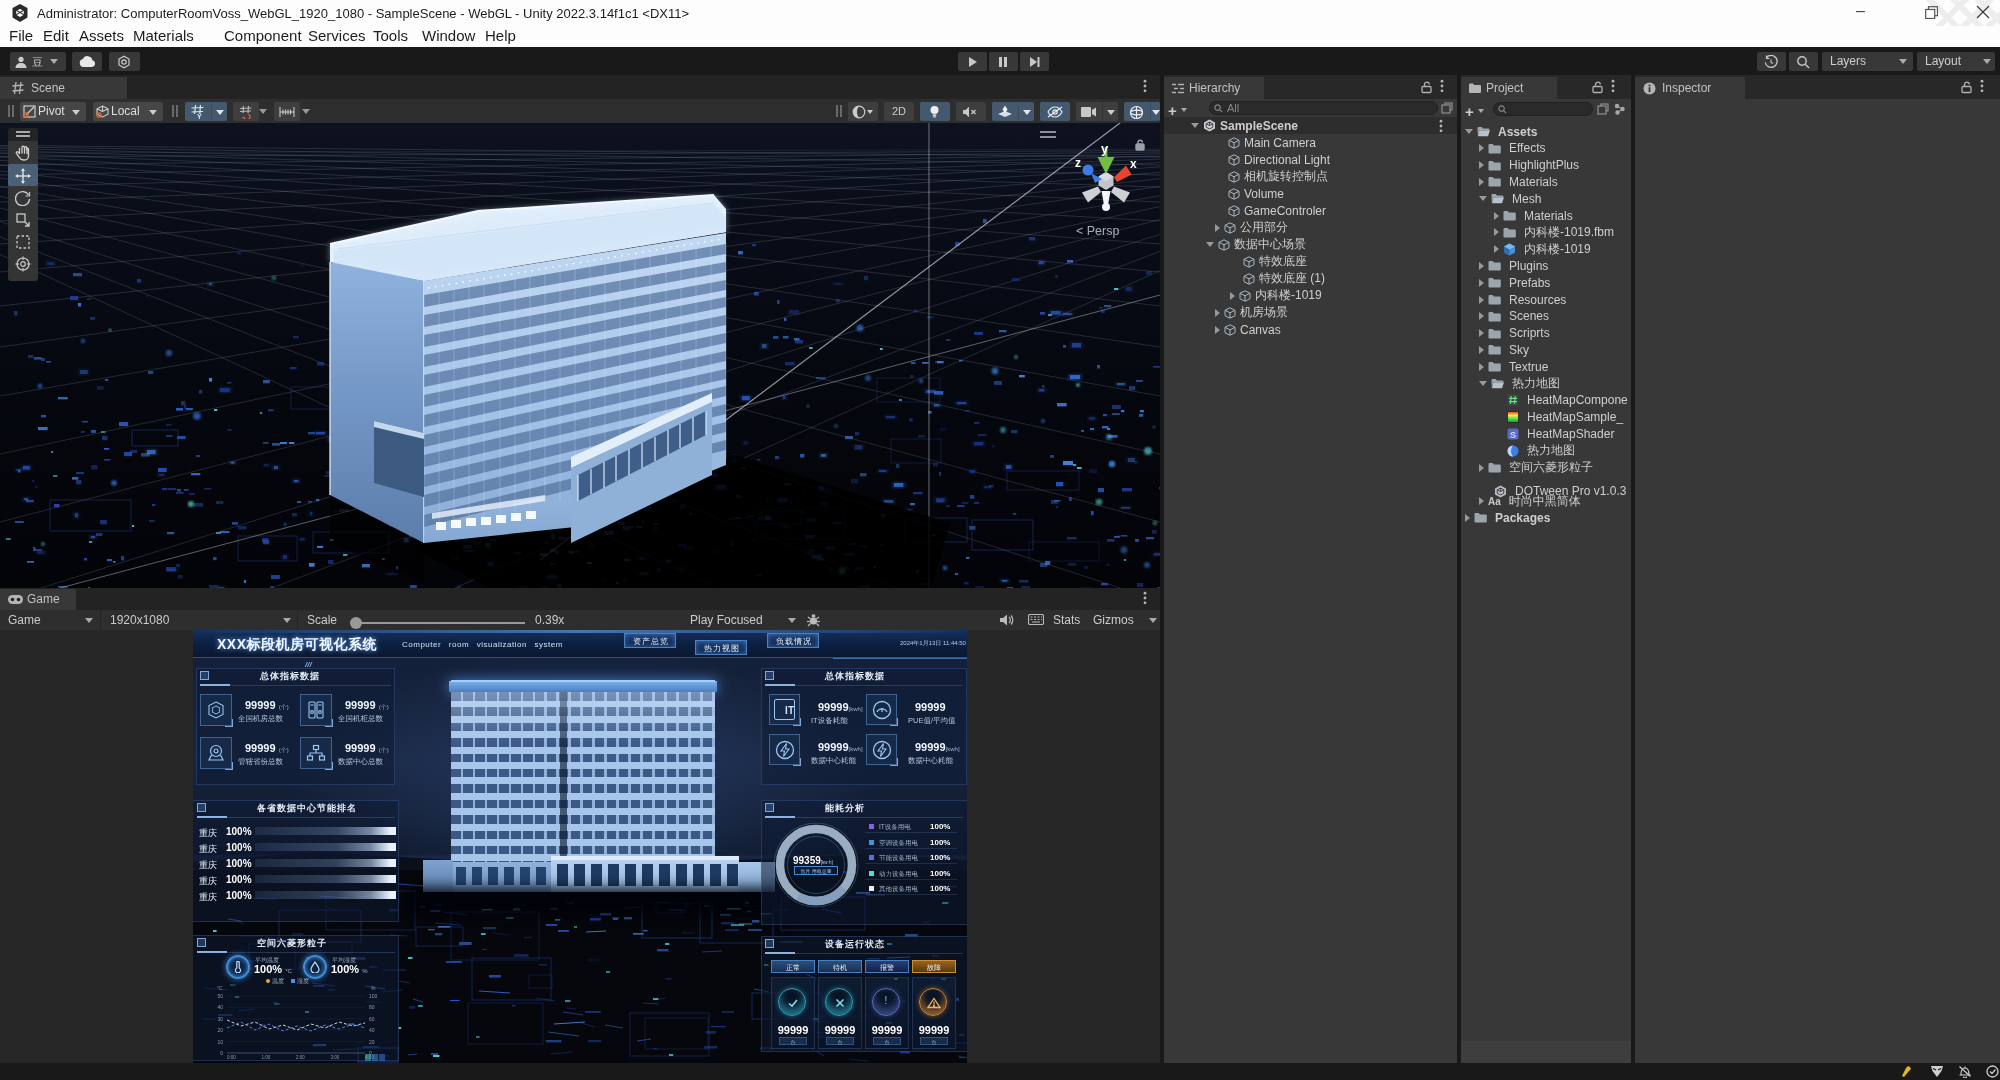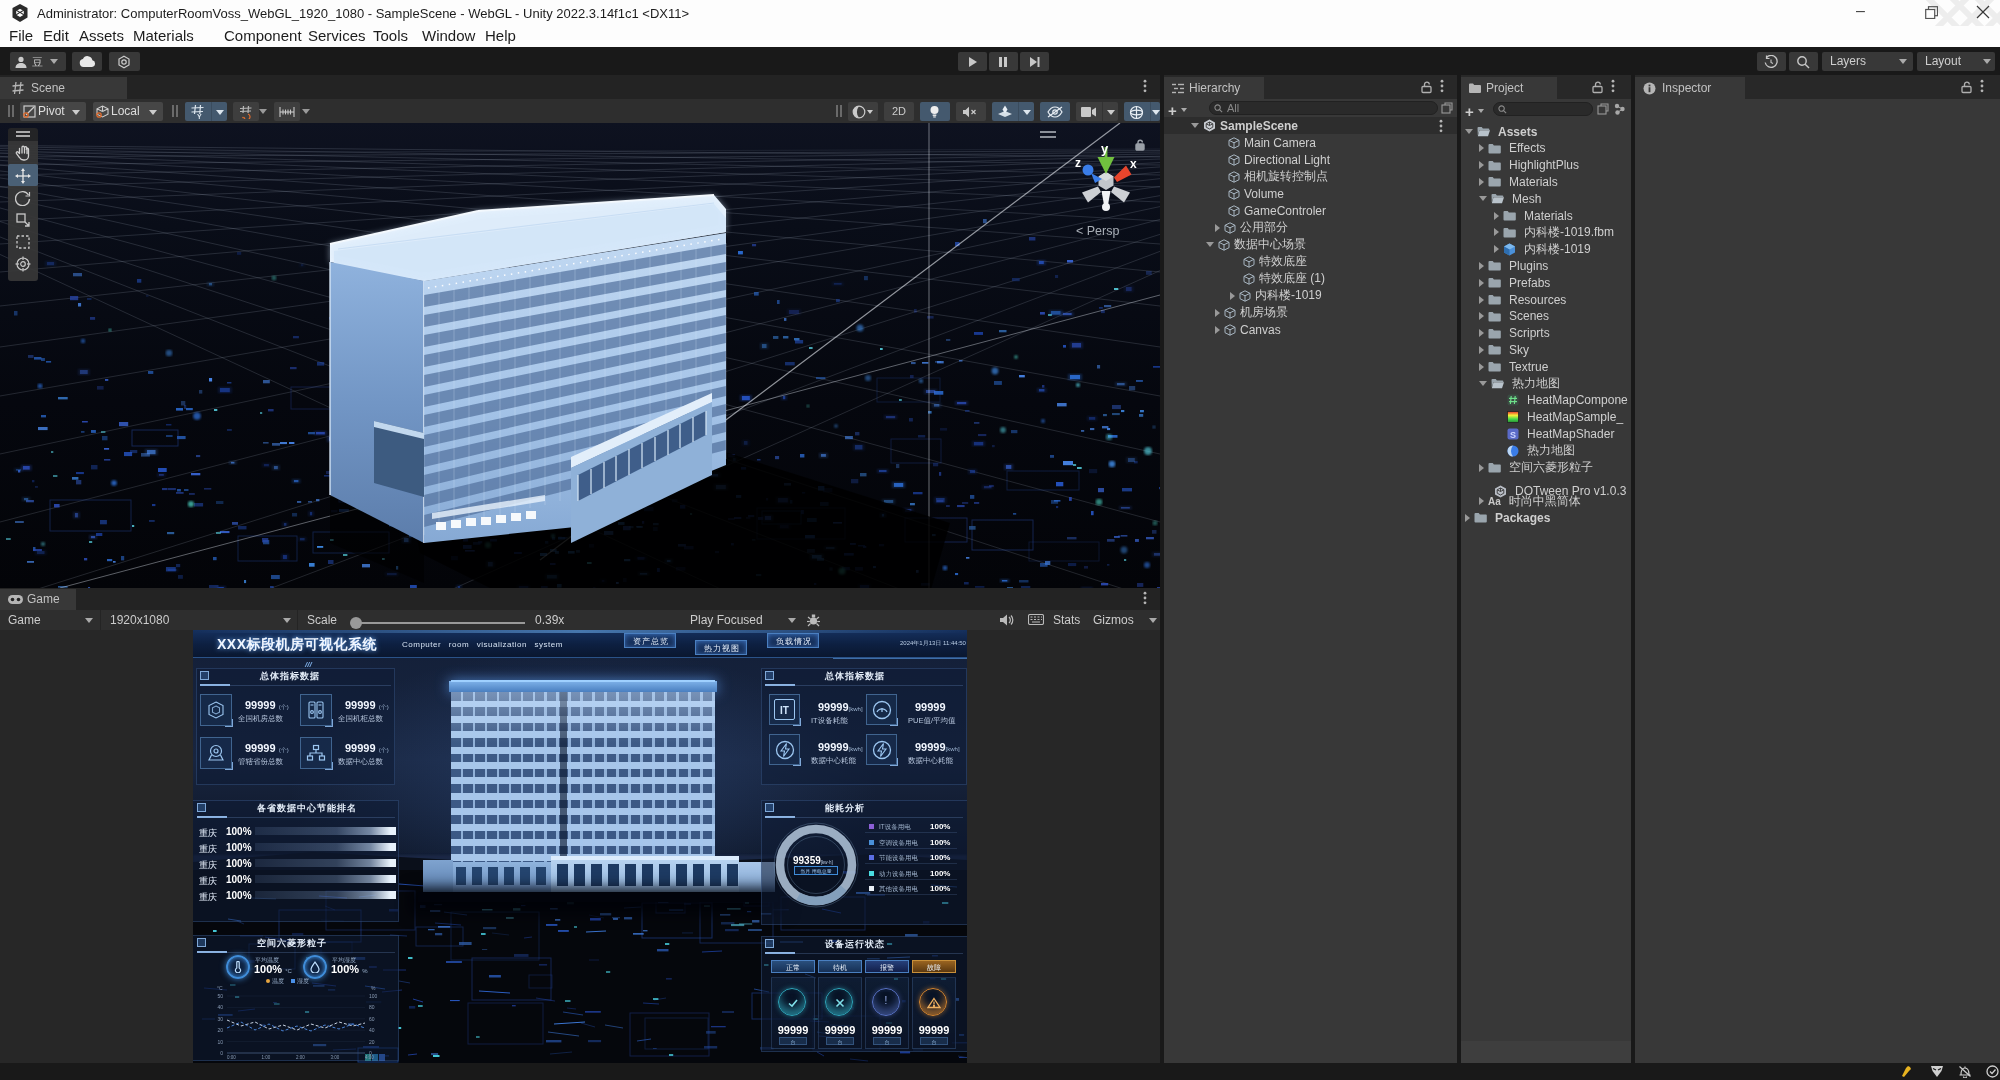--- a/index.html
+++ b/index.html
@@ -1574,21 +1574,21 @@
           <text x="85.0" y="75" font-size="4.5" fill="#8a9cb5">2:00</text>
           <text x="119.5" y="75" font-size="4.5" fill="#8a9cb5">3:00</text>
           <text x="154.0" y="75" font-size="4.5" fill="#8a9cb5">4:00</text>
         </svg>
 <div class="abs dpanel" style="left:568px;top:38px;width:206px;height:117px"></div>
 <div class="abs dico" style="left:572px;top:41px"></div>
 <div class="abs dhead" style="left:587px;top:40px">总体指标数据</div>
 <div class="abs dline" style="left:572px;top:54px;width:30px"></div>
 <div class="abs dlinef" style="left:572px;top:55px;width:198px"></div>
 <div class="abs" style="left:576px;top:64px;width:31px;height:31px;border:1px solid #40648f;background:rgba(25,48,82,.65)">
-          <div style="position:absolute;left:4px;top:4px;width:21px;height:21px;border:1px solid #9cc6f0;border-radius:2px;color:#cfe4fa;font-size:10px;font-weight:bold;text-align:center;line-height:21px">IT</div>
+          <div style="position:absolute;left:4px;top:4px;width:21px;height:21px;border:1px solid #9cc6f0;border-radius:2px;color:#cfe4fa;font-size:10px;font-weight:bold;text-align:right;line-height:21px">IT</div>
 <div style="position:absolute;right:-2px;bottom:-2px;width:8px;height:8px;border-right:1px solid #7fa8d8;border-bottom:1px solid #7fa8d8"></div>
         </div>
 <div class="abs statval" style="left:625px;top:71px">99999<span class="statunit">[kwh]</span></div>
 <div class="abs statlab" style="left:618px;top:86px">IT设备耗能</div>
 <div class="abs" style="left:673px;top:64px;width:31px;height:31px;border:1px solid #40648f;background:rgba(25,48,82,.65)">
           <svg width="22" height="22" viewBox="0 0 22 22" style="position:absolute;left:4px;top:4px" fill="none" stroke="#9cc6f0" stroke-width="1.3">
             <circle cx="11" cy="11" r="8.5"></circle>
             <path d="M6 13 a5.5 5.5 0 0 1 10 0"></path>
             <line x1="11" y1="13" x2="11" y2="9"></line>
           </svg>

